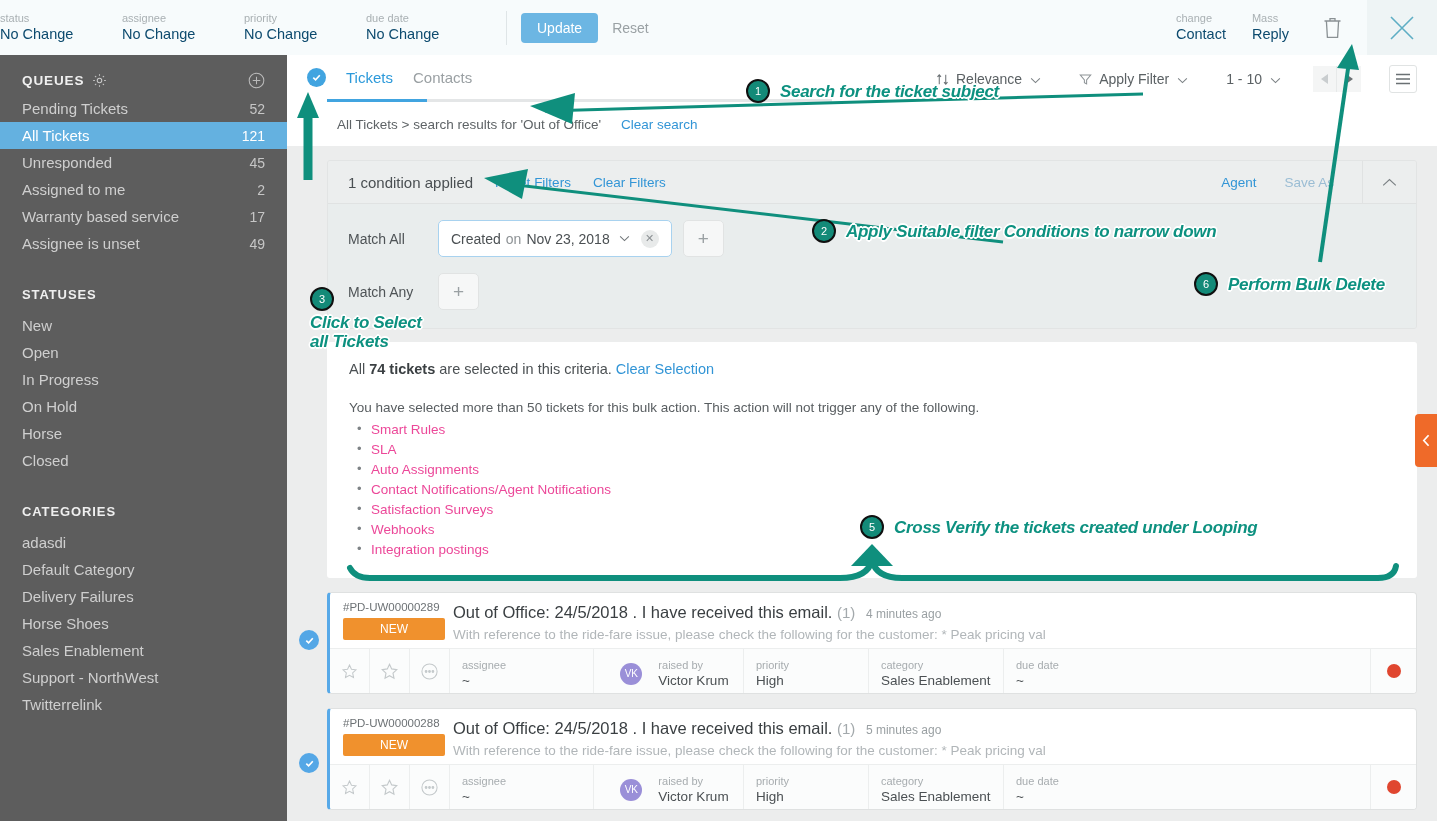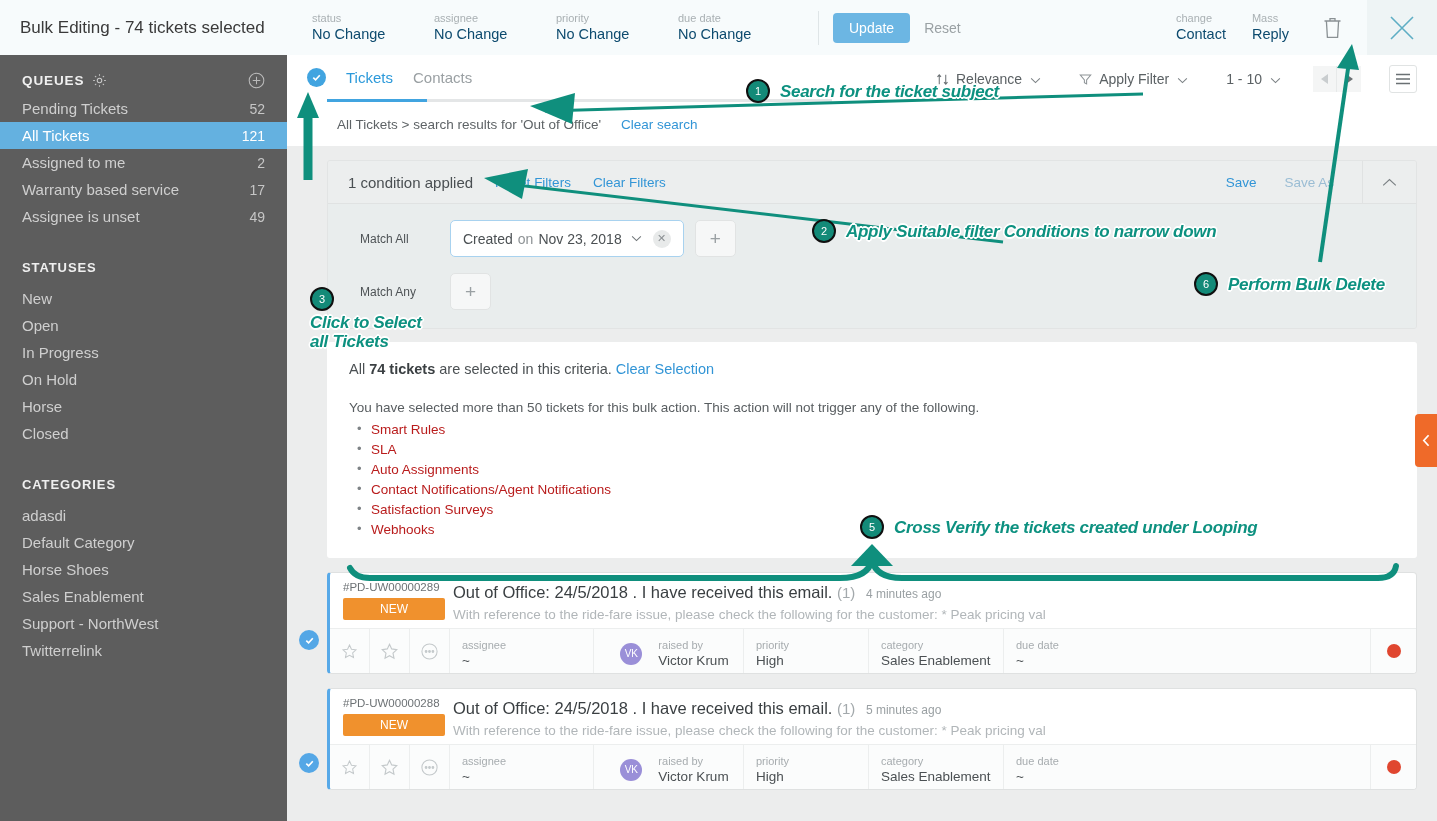--- a/index.html
+++ b/index.html
@@ -110,21 +110,21 @@
   .fp-head .right { margin-left:auto; display:flex; align-items:center; }
   .fp-head .right a { margin-left:0; margin-right:28px; }
   .fp-head .save-as { color:#9bbdd4 !important; }
   .fp-collapse {
     width:54px; height:43px; border-left:1px solid #e0e2e2; display:flex;
     align-items:center; justify-content:center; cursor:pointer;
   }
   .fp-body { background:#e9eded; padding:16px 20px 18px 20px; }
   .fp-row { display:flex; align-items:center; margin-bottom:16px; }
   .fp-row:last-child { margin-bottom:0; }
-  .fp-label { width:90px; font-size:12px; color:#4e5356;margin-left:12px; }
+  .fp-label { width:90px; font-size:14px; color:#4e5356; }
   .cond-chip {
     display:flex; align-items:center; background:#fff; border:1px solid #a8d2ef;
     border-radius:5px; height:37px; padding:0 12px; font-size:14px; color:#4b5053;
   }
   .cond-chip .dim { color:#8d9295; margin:0 5px; }
   .cond-chip .cc { margin-left:9px; display:flex; }
   .cond-chip .x {
     margin-left:11px; width:18px; height:18px; border-radius:50%; background:#e8eaea;
     color:#8c9194; font-size:11px; display:flex; align-items:center; justify-content:center;
     cursor:pointer;
@@ -139,21 +139,21 @@
   
   .sel-panel {
     margin:13px 20px 0 40px; background:#fff; border-radius:3px;
     padding:19px 22px 18px 22px;
   }
   .sel-title { font-size:14.5px; color:#4b5053; margin-bottom:23px; }
   .sel-title b { font-weight:bold; color:#3b4043; }
   .sel-title a { color:#3295d6; cursor:pointer; }
   .sel-sub { font-size:13.5px; color:#585d60; margin-bottom:5px; }
   .sel-list { list-style:none; }
-  .sel-list li { font-size:13.5px; color:#b91c1c; line-height:20px; padding-left:22px; position:relative; }
+  .sel-list li { font-size:13.5px; color:#ec4899; line-height:20px; padding-left:22px; position:relative; }
   .sel-list li:before {
     content:"•"; position:absolute; left:8px; top:-1px; color:#7e8386; font-size:13px;
   }
 
   
   .tickets { margin:14px 20px 0 40px; }
   .ticket {
     background:#fff; border:1px solid #dfe1e1; border-left:3px solid #57a9e8;
     border-radius:4px; margin-bottom:14px; overflow:hidden;
   }
@@ -231,21 +231,20 @@
   }
   .cal.below { flex-direction:column; align-items:flex-start; }
   .cal.below .txt { margin-left:0; margin-top:2px; }
 </style>
 </head>
 <body>
 
 <div class="app">
 
   <div class="bulkbar">
-    <div class="title">Bulk Editing - 74 tickets selected</div>
 
     <div class="bb-field">
       <div class="lbl">status</div>
       <div class="val">No Change</div>
     </div>
     <div class="bb-field">
       <div class="lbl">assignee</div>
       <div class="val">No Change</div>
     </div>
     <div class="bb-field">
@@ -302,20 +301,24 @@
 
     <div class="sb-item">
       <span>Pending Tickets</span>
       <span class="count">52</span>
     </div>
     <div class="sb-item active">
       <span>All Tickets</span>
       <span class="count">121</span>
     </div>
     <div class="sb-item">
+      <span>Unresponded</span>
+      <span class="count">45</span>
+    </div>
+    <div class="sb-item">
       <span>Assigned to me</span>
       <span class="count">2</span>
     </div>
     <div class="sb-item">
       <span>Warranty based service</span>
       <span class="count">17</span>
     </div>
     <div class="sb-item">
       <span>Assignee is unset</span>
       <span class="count">49</span>
@@ -340,20 +343,23 @@
     <div class="sb-item">
         <span>Closed</span>
       </div>
 
     <div class="sb-sec">CATEGORIES</div>
     <div class="sb-item">
         <span>adasdi</span>
       </div>
     <div class="sb-item">
         <span>Default Category</span>
+      </div>
+    <div class="sb-item">
+        <span>Delivery Failures</span>
       </div>
     <div class="sb-item">
         <span>Horse Shoes</span>
       </div>
     <div class="sb-item">
         <span>Sales Enablement</span>
       </div>
     <div class="sb-item">
         <span>Support - NorthWest</span>
       </div>
@@ -436,21 +442,21 @@
         <span class="clear">Clear search</span>
       </div>
     </div>
 
     <div class="filter-panel">
       <div class="fp-head">
         <span class="t">1 condition applied</span>
         <a>Reset Filters</a>
         <a>Clear Filters</a>
         <span class="right">
-          <a>Save</a>
+          <a>Agent</a>
           <a class="save-as">Save As</a>
         </span>
         <div class="fp-collapse">
           <svg width="15" height="9" viewBox="0 0 16 10" fill="none" stroke="#7b8184" stroke-width="1.3">
               <path d="M1 8.2 8 1.8 15 8.2"></path>
             </svg>
         </div>
       </div>
       <div class="fp-body">
         <div class="fp-row">
@@ -480,20 +486,21 @@
         <span>All </span><b>74 tickets</b><span> are selected in this criteria. </span><a>Clear Selection</a>
       </div>
       <div class="sel-sub">You have selected more than 50 tickets for this bulk action. This action will not trigger any of the following.</div>
       <ul class="sel-list">
         <li>Smart Rules</li>
         <li>SLA</li>
         <li>Auto Assignments</li>
         <li>Contact Notifications/Agent Notifications</li>
         <li>Satisfaction Surveys</li>
         <li>Webhooks</li>
+        <li>Integration postings</li>
       </ul>
     </div>
 
     <div class="tickets">
 
       <div class="ticket">
         <div class="t-top">
           <div class="t-id">
             <div class="num">#PD-UW00000289</div>
             <div class="t-badge">NEW</div>

